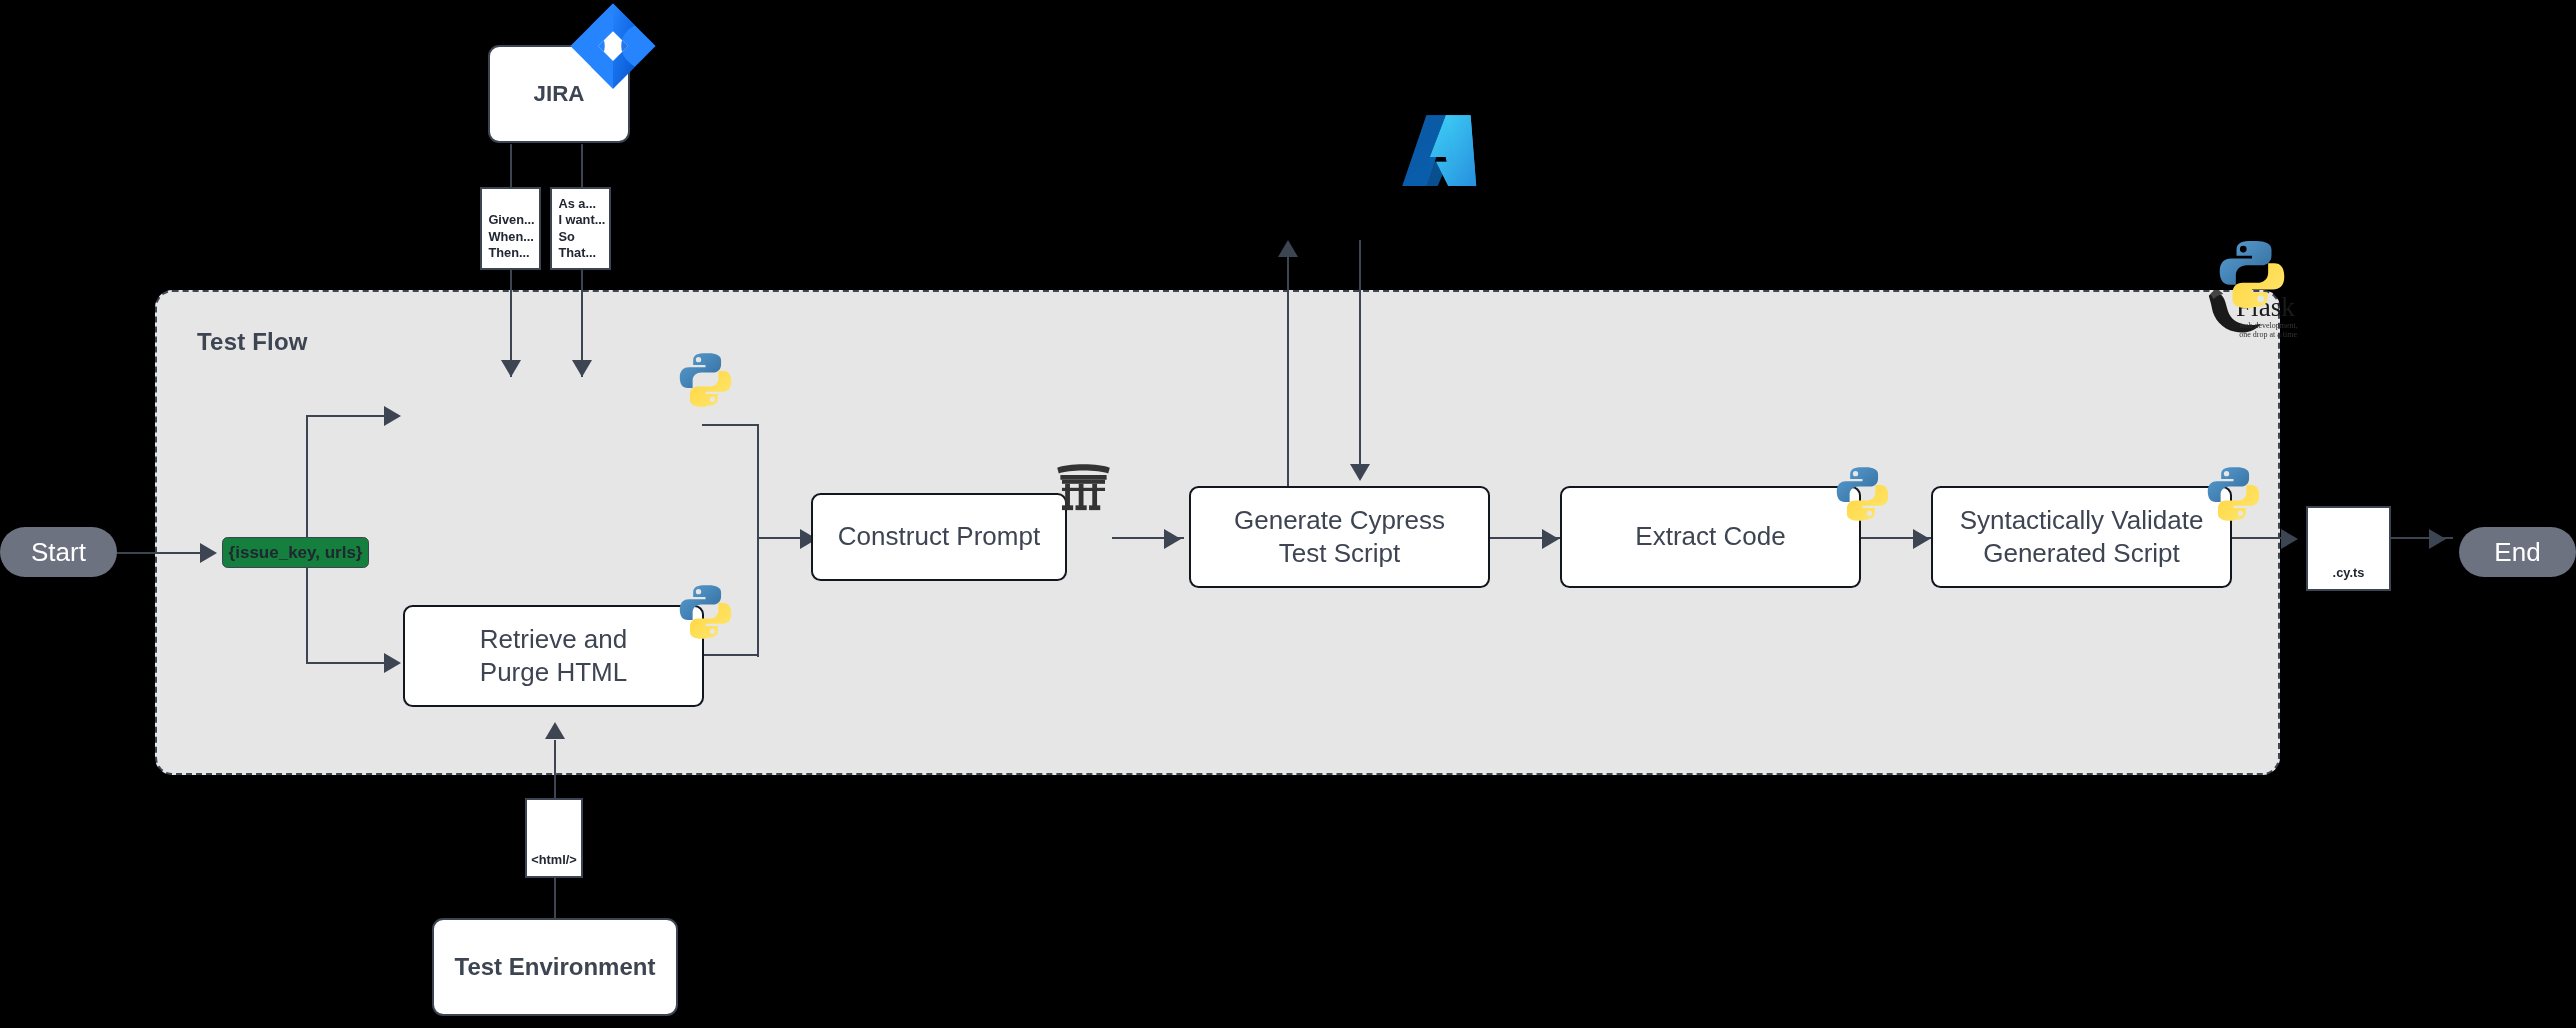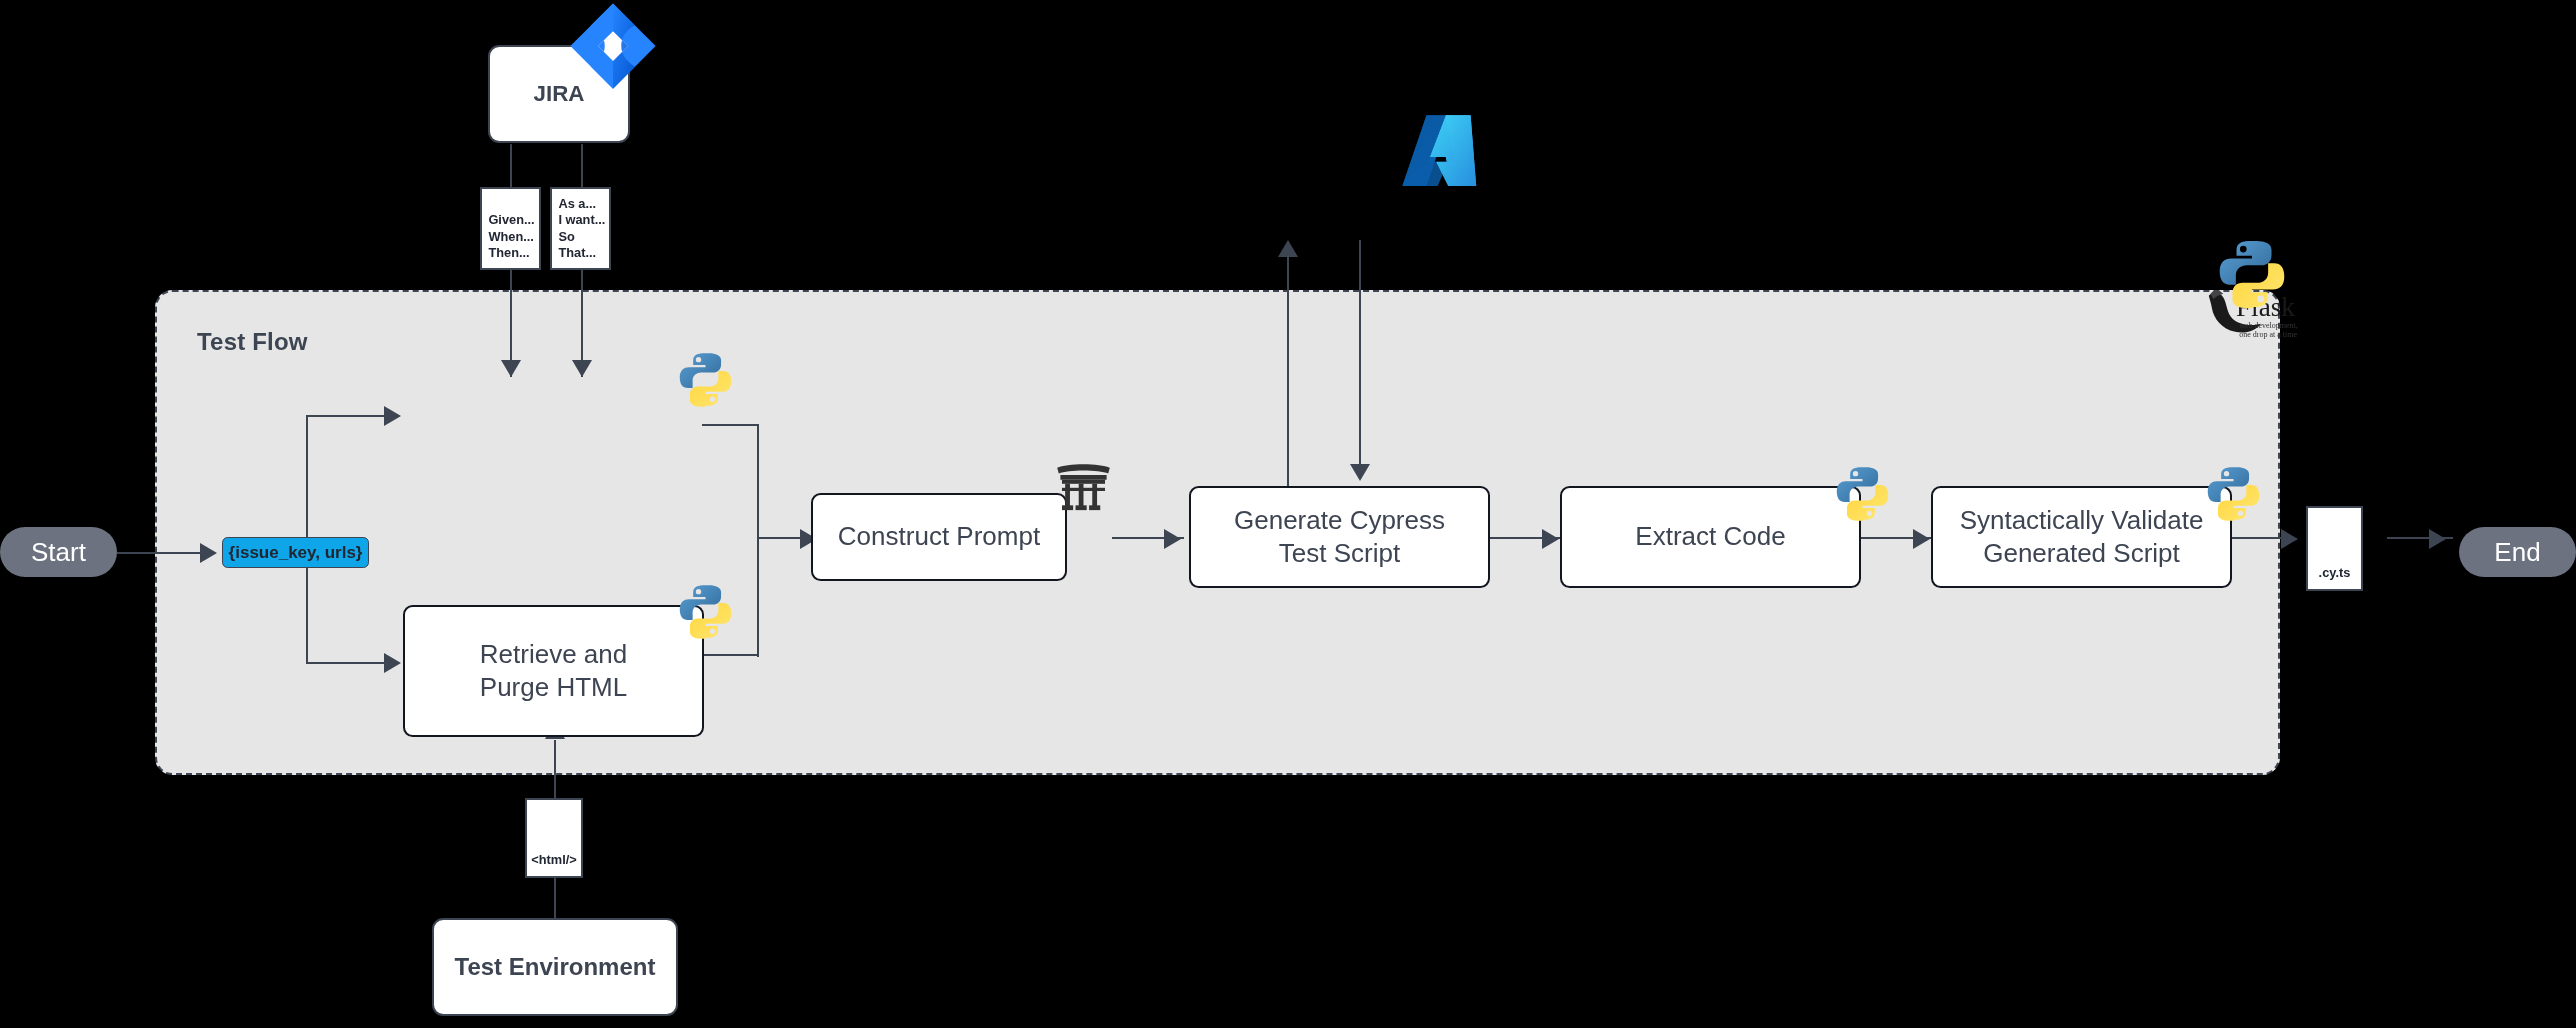--- a/index.html
+++ b/index.html
@@ -46,21 +46,21 @@
   .pill {
     background: #6D7280;
     border-radius: 799px;
     display:flex; align-items:center; justify-content:center;
     color:#FFFFFF; font-size:26px;
     z-index: 6;
   }
 
   
   .tag {
-    background:#0ea5e9;
+    background:#15803d;
     border:1.6px solid #3D4452;
     border-radius:5.6px;
     display:flex; align-items:center; justify-content:center;
     color:#202632; font-size:17px; font-weight:bold;
     white-space:nowrap; padding: 0 5.6px;
     z-index: 7;
   }
 
   
   .doc {
@@ -235,28 +235,28 @@
 I want...
 So That...</span>
   </div>
 
   <div class="doc" style="left:525px; top:798px; width:58px; height:80px;">
     <span class="fold"></span>
     <span class="fold-inner"></span>
     <span class="doc-text center">&lt;html/&gt;</span>
   </div>
 
-  <div class="doc" style="left:2306px; top:506px; width:57px; height:85px;padding-left:23px;">
+  <div class="doc" style="left:2306px; top:506px; width:85px; height:85px;padding-left:23px;">
     <span class="fold"></span>
     <span class="fold-inner"></span>
     <span class="doc-text center">.cy.ts</span>
   </div>
 
 
-  <div class="abs node" style="left:403px; top:605px; width:301px; height:132px;">
+  <div class="abs node" style="left:403px; top:605px; width:301px; height:102px;">
     <span style="white-space:pre-line;">Retrieve and
 Purge HTML</span>
   </div>
 
   <div class="abs node" style="left:811px; top:493px; width:256px; height:88px;">
     <span style="white-space:pre-line;">Construct Prompt</span>
   </div>
 
   <div class="abs node" style="left:1189px; top:486px; width:301px; height:102px;">
     <span style="white-space:pre-line;">Generate Cypress

